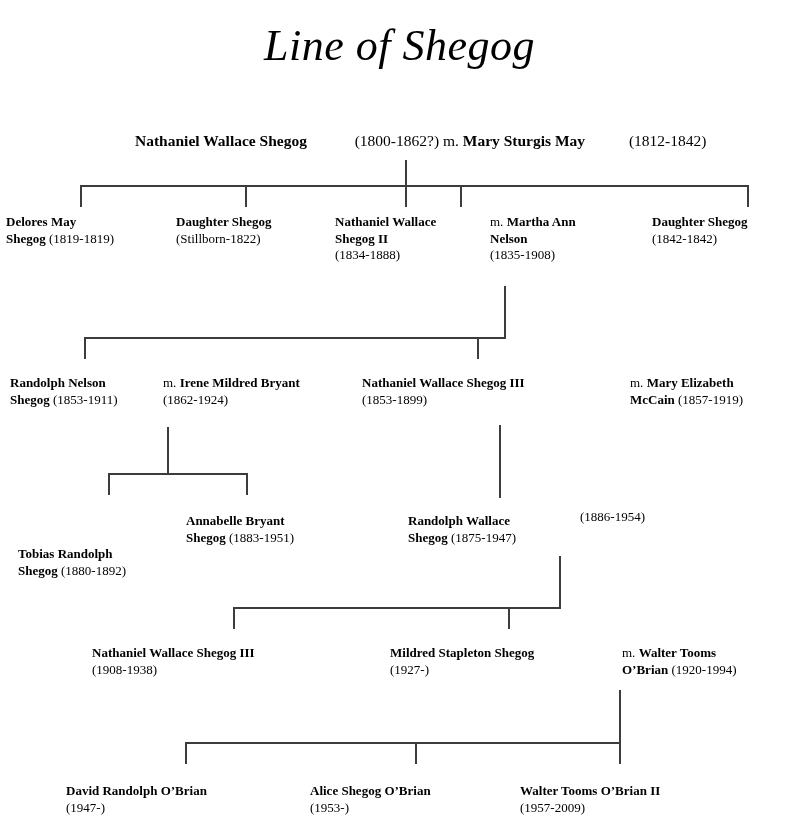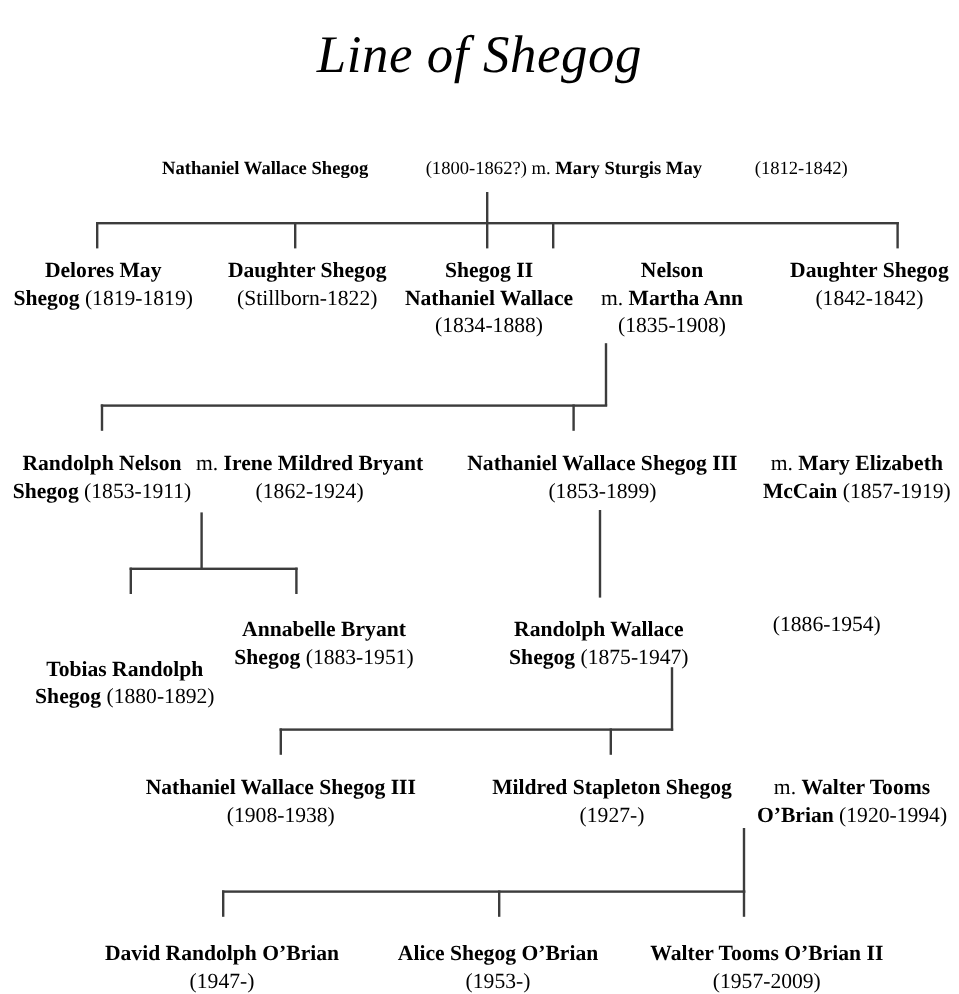--- a/index.html
+++ b/index.html
@@ -30,23 +30,23 @@
     font-style: italic;
     font-size: 44px;
     letter-spacing: 0.5px;
     line-height: 1.1;
     white-space: nowrap;
   }
 
   
   .person {
     position: absolute;
-    text-align: center;
+    text-align: left;
     line-height: 1.28;
-    font-size: 18px;
+    font-size: 13px;
   }
   .person .nm {
     font-weight: bold;
   }
   .person .dt {
     font-weight: normal;
   }
   .person .pfx {
     font-weight: normal;
   }
@@ -95,28 +95,28 @@
     <div><span class="nm">Delores May</span></div>
     <div><span class="nm">Shegog</span><span>&nbsp;</span><span class="dt">(1819-1819)</span></div>
   </div>
 
   <div class="person" style="left:176px; top:214px; width:160px;">
     <div><span class="nm">Daughter Shegog</span></div>
     <div><span class="dt">(Stillborn-1822)</span></div>
   </div>
 
   <div class="person" style="left:335px; top:214px; width:145px;">
+    <div><span class="nm">Nathaniel Wallace</span></div>
     <div><span class="nm">Shegog II</span></div>
-    <div><span class="nm">Nathaniel Wallace</span></div>
     <div><span class="dt">(1834-1888)</span></div>
   </div>
 
   <div class="person" style="left:490px; top:214px; width:140px;">
+    <div><span class="pfx">m.</span><span>&nbsp;</span><span class="nm">Martha Ann</span></div>
     <div><span class="nm">Nelson</span></div>
-    <div><span class="pfx">m.</span><span>&nbsp;</span><span class="nm">Martha Ann</span></div>
     <div><span class="dt">(1835-1908)</span></div>
   </div>
 
   <div class="person" style="left:652px; top:214px; width:145px;">
     <div><span class="nm">Daughter Shegog</span></div>
     <div><span class="dt">(1842-1842)</span></div>
   </div>
 
   <div class="vline" style="left:504px; top:286px; height:52px;"></div>
   <div class="hline" style="left:84px; top:337px; width:422px;"></div>

